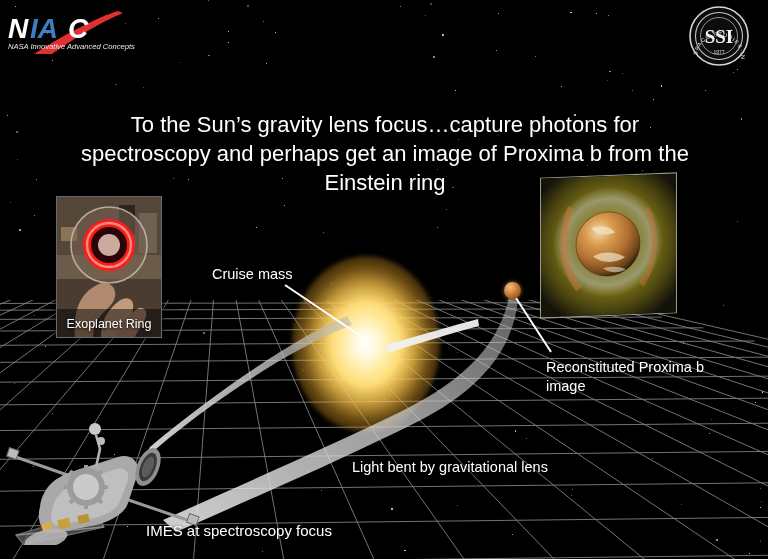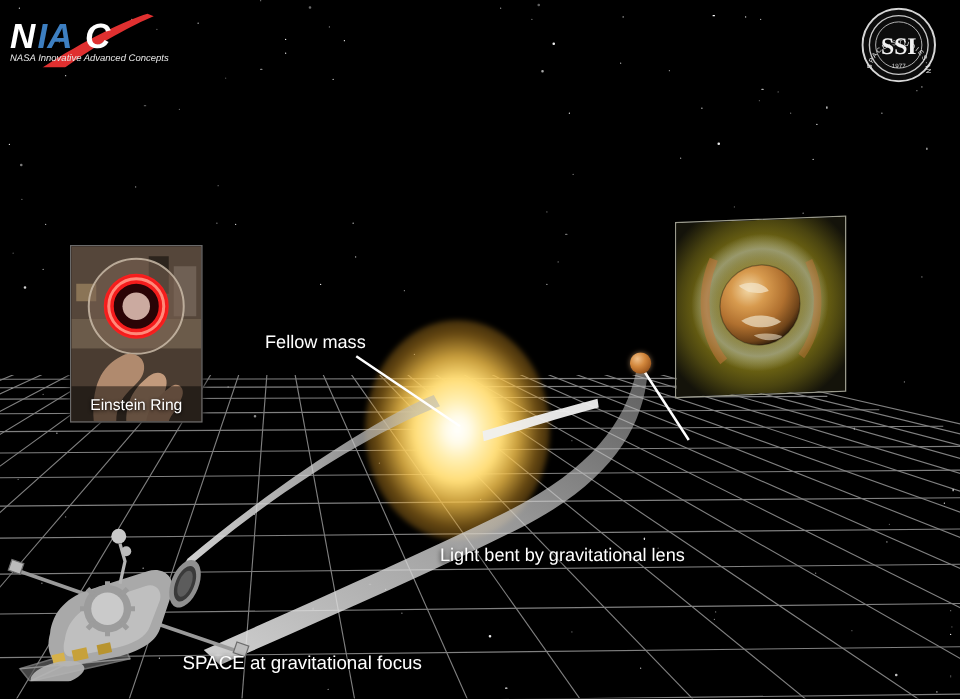--- a/index.html
+++ b/index.html
@@ -69,21 +69,21 @@
   #proxima-dot{
     position:absolute;left:504px;top:282px;width:17px;height:17px;border-radius:50%;
     background:radial-gradient(circle at 35% 30%,#f0c08a 0%,#d2873c 38%,#a65f23 68%,#5d3312 100%);
     box-shadow:0 0 4px rgba(255,200,140,.5);
   }
 
   
   .label{position:absolute;color:#ffffff;font-size:14.5px;line-height:1.28;text-shadow:0 1px 4px #000;}
   #lbl-solar-mass{left:212px;top:265px;}
   #lbl-proxima{left:546px;top:358px;width:190px;}
-  #lbl-lightbent{left:352px;top:436px;}
+  #lbl-lightbent{left:352px;top:458px;}
   #lbl-imes{left:146px;top:521px;font-size:15px;}
 
   #footnote{
     position:absolute;left:376px;top:503px;width:386px;
     color:#ffffff;font-size:11.4px;line-height:1.40;text-align:center;
     text-shadow:0 1px 3px #000;
   }
   #footnote .ital{font-style:italic;}
 </style>
 </head>
@@ -306,20 +306,21 @@
     <defs>
         <path id="ssiarc" d="M30,52 m-22,0 a22,22 0 1,1 44,0"></path>
       </defs>
     <text font-family="Liberation Sans, sans-serif" font-size="5.4" fill="#e4e4e4" letter-spacing="1.1">
       <textPath href="#ssiarc" startOffset="4%">SPACE·STUDIES·INSTITUTE</textPath>
     </text>
     <text x="30" y="37" text-anchor="middle" font-family="Liberation Serif, serif" font-size="19" font-weight="bold" fill="#f2f2f2">SSI</text>
     <text x="30" y="48" text-anchor="middle" font-family="Liberation Sans, sans-serif" font-size="5" fill="#dcdcdc">1977</text>
   </svg>
 
+  <div id="subtitle">To the Sun’s gravity lens focus…capture photons for spectroscopy and perhaps get an image of Proxima b from the Einstein ring</div>
 
   <div id="einstein-panel">
     <svg id="einstein-photo" viewBox="0 0 104 140">
       <rect x="0" y="0" width="104" height="140" fill="#3a2f26"></rect>
       <rect x="0" y="0" width="104" height="58" fill="#55463a"></rect>
       <rect x="0" y="58" width="104" height="24" fill="#6b5b4a"></rect>
       <rect x="0" y="82" width="104" height="58" fill="#4a3c31"></rect>
       <rect x="62" y="8" width="16" height="30" fill="#2c241d"></rect>
       <rect x="82" y="16" width="18" height="40" fill="#6f6054"></rect>
       <rect x="4" y="30" width="16" height="14" fill="#8a7456"></rect>
@@ -328,21 +329,21 @@
       <circle cx="52" cy="48" r="25" fill="#2a0406"></circle>
       <circle cx="52" cy="48" r="22" fill="none" stroke="#ff1e1e" stroke-width="8" opacity="0.95"></circle>
       <circle cx="52" cy="48" r="22" fill="none" stroke="#ff8a7a" stroke-width="2.4"></circle>
       <circle cx="52" cy="48" r="11" fill="#e8c8bc" opacity="0.85"></circle>
       <path d="M18,140 C16,112 24,96 40,88 C46,84 56,86 58,94 C60,104 52,110 46,116
                C40,122 36,130 36,140 Z" fill="#b08a6e"></path>
       <path d="M44,140 C44,122 52,112 62,104 C70,98 78,102 76,112 C74,124 66,130 64,140 Z" fill="#c29a7c"></path>
       <path d="M60,140 C62,126 72,118 80,112 C86,108 92,114 88,122 C84,132 80,134 78,140 Z" fill="#b88f72"></path>
       <rect x="0" y="112" width="104" height="28" fill="#000" opacity="0.48"></rect>
     </svg>
-    <div id="einstein-cap">Einstein Ring</div>
+    <div id="einstein-cap">Exoplanet Ring</div>
   </div>
 
   <div id="proxima-panel">
     <svg viewBox="0 0 135 139" width="135" height="139">
       <defs>
         <radialGradient id="pbBg" cx="50%" cy="48%" r="62%">
           <stop offset="0%" stop-color="#b9b08f"></stop>
           <stop offset="26%" stop-color="#9c9155"></stop>
           <stop offset="52%" stop-color="#7d7214"></stop>
           <stop offset="78%" stop-color="#4a4410"></stop>
@@ -422,18 +423,19 @@
 
     <g>
       <rect x="58" y="104" width="12" height="9" fill="#c7a13a" transform="rotate(-12 64 108)"></rect>
       <rect x="78" y="100" width="11" height="8" fill="#b8942f" transform="rotate(-12 83 104)"></rect>
       <rect x="42" y="108" width="10" height="8" fill="#d6b14a" transform="rotate(-12 47 112)"></rect>
     </g>
 
     <ellipse cx="46" cy="124" rx="22" ry="9" fill="#b5b5b5" opacity="0.9" transform="rotate(-14 46 124)"></ellipse>
   </svg>
 
-  <div class="label" id="lbl-solar-mass">Fellow mass</div>
+  <div class="label" id="lbl-solar-mass">Cruise mass</div>
+  <div class="label" id="lbl-proxima">Reconstituted Proxima b image</div>
   <div class="label" id="lbl-lightbent">Light bent by gravitational lens</div>
-  <div class="label" id="lbl-imes">SPACE at gravitational focus</div>
+  <div class="label" id="lbl-imes">IMES at spectroscopy focus</div>
 
 
 </div>
 
 </body></html>

